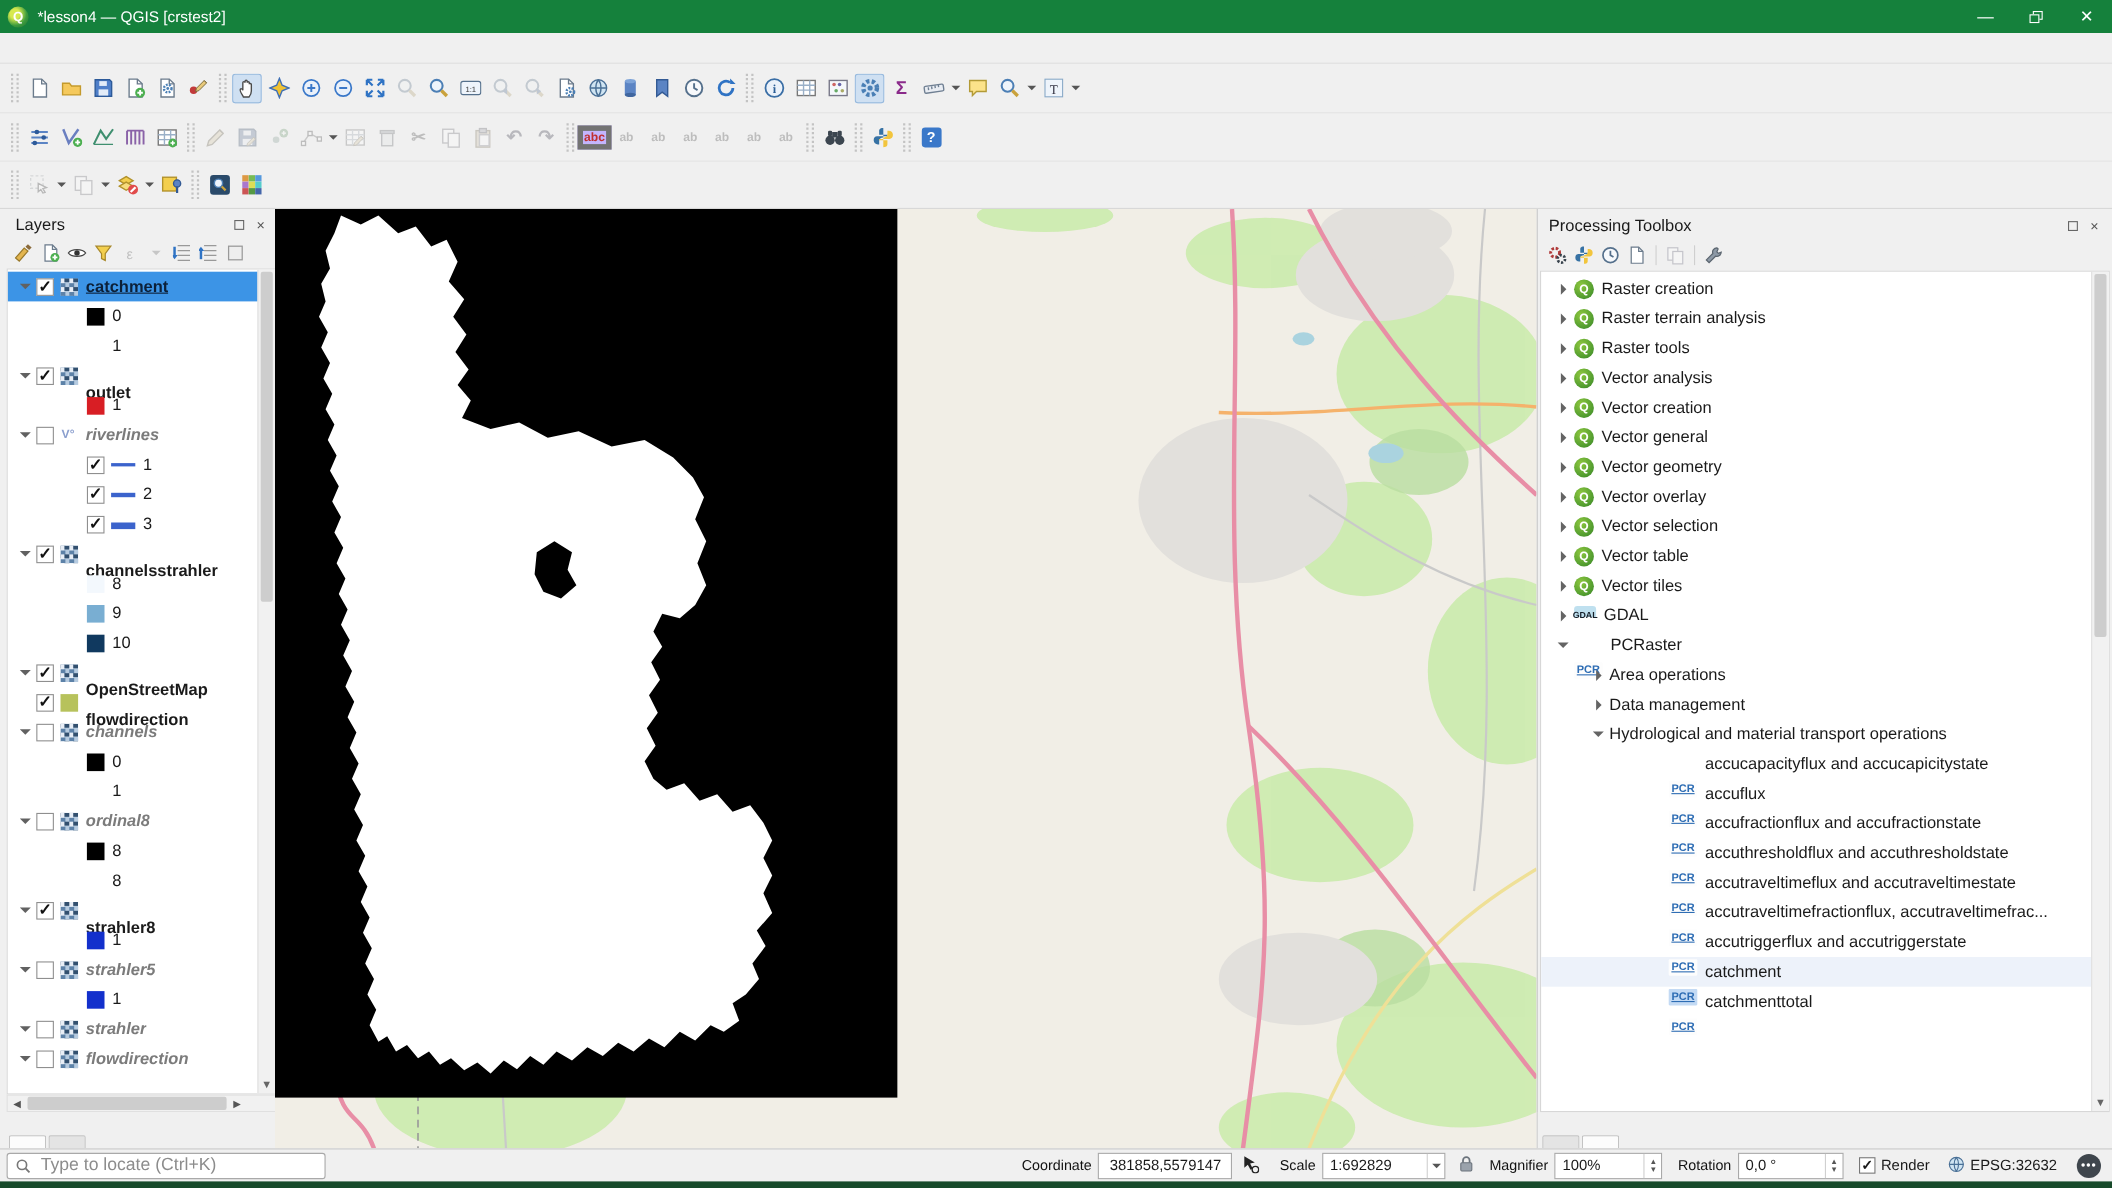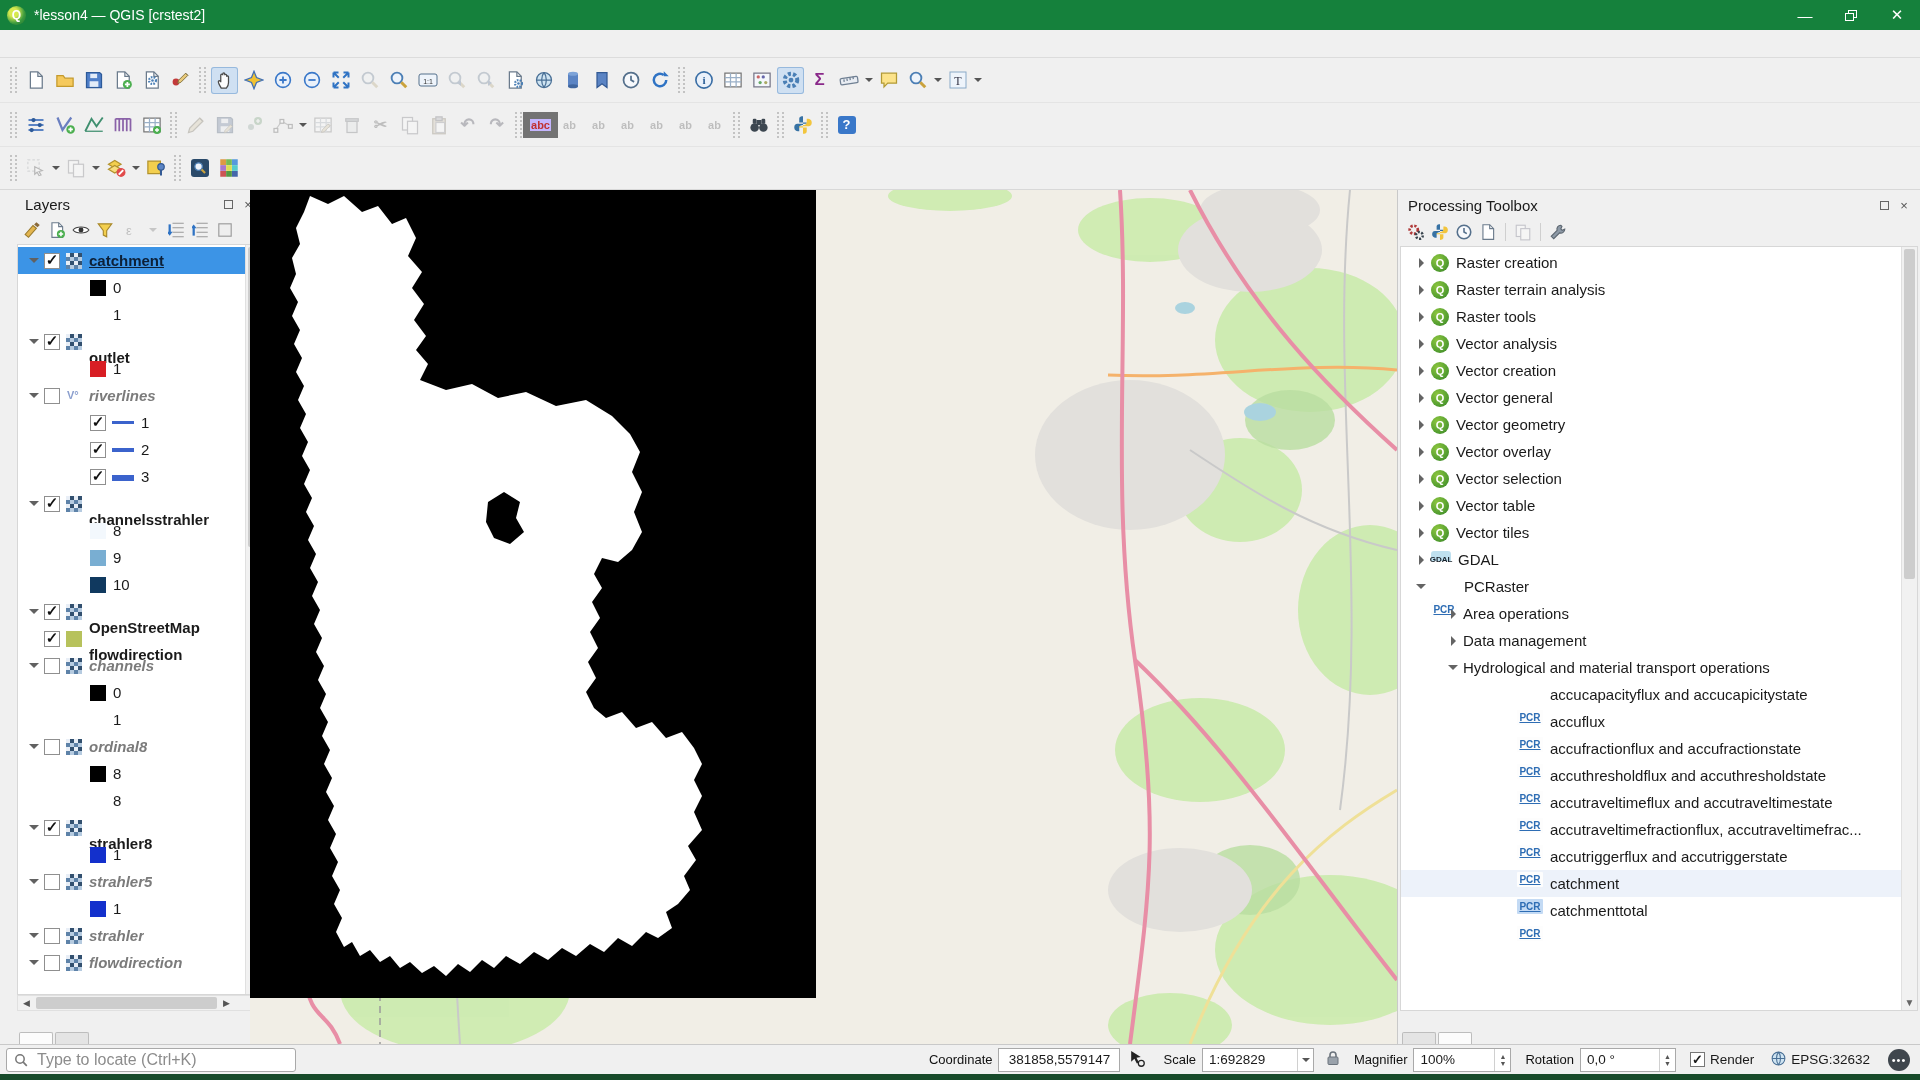--- a/index.html
+++ b/index.html
@@ -29,21 +29,21 @@
   .ti{width:27px;height:27px;margin:0 1px;border-radius:3px;display:flex;align-items:center;justify-content:center;flex:none;}
   .ti.active{background:#cfe0f2;box-shadow:inset 0 0 0 1px #97b9dd;}
   .ti.dis{opacity:.32;filter:grayscale(60%);}
   .ti svg{display:block;}
   .handle{width:7px;height:26px;margin:0 4px;border-left:2px dotted #c3c3c3;border-right:2px dotted #c3c3c3;flex:none;}
   .caret{width:11px;height:27px;display:flex;align-items:center;justify-content:center;flex:none;}
   .caret::after{content:"";border:4px solid transparent;border-top-color:#555;margin-top:4px;}
   .glyph{font-weight:bold;}
   
   .panel{position:absolute;top:190px;bottom:36px;background:#f0f0f0;display:flex;flex-direction:column;}
-  .lpanel{left:15px;width:250px;border-right:1px solid #c9c9c9;}
+  .lpanel{left:4px;width:250px;border-right:1px solid #c9c9c9;}
   .rpanel{left:1397px;width:523px;border-left:1px solid #c9c9c9;}
   .phead{height:26px;display:flex;align-items:center;padding:2px 8px 0 10px;font-size:15px;flex:none;}
   .phead .sp{flex:1;}
   .phbtn{width:16px;height:16px;margin-left:4px;display:flex;align-items:center;justify-content:center;color:#555;font-size:13px;}
   .phbtn .fl{width:9px;height:9px;border:1px solid #666;}
   .ptools{height:28px;display:flex;align-items:center;padding-left:6px;flex:none;}
   .pti{width:24px;height:24px;display:flex;align-items:center;justify-content:center;border-radius:3px;flex:none;}
   .pti.dis{opacity:.35;}
   .mini-caret::after{content:"";border:4px solid transparent;border-top-color:#777;margin-top:4px;}
   
@@ -605,21 +605,21 @@
         </svg>
       </div>
     <div class="ti dis">
         <span class="glyph" style="font-size:17px;color:#446">↶</span>
       </div>
     <div class="ti dis">
         <span class="glyph" style="font-size:17px;color:#446">↷</span>
       </div>
     <div class="handle"></div>
     <div class="ti">
-        <span class="glyph" style="font-size:11px;color:#c03030;border:7px solid #737373;padding:0 1px;background:#c4b5fd">abc</span>
+        <span class="glyph" style="font-size:11px;color:#c03030;border:5px solid #737373;padding:0 1px;background:#c4b5fd">abc</span>
       </div>
     <div class="ti dis">
         <span class="glyph" style="font-size:11px;color:#555">ab</span>
       </div>
     <div class="ti dis">
         <span class="glyph" style="font-size:11px;color:#555">ab</span>
       </div>
     <div class="ti dis">
         <span class="glyph" style="font-size:11px;color:#555">ab</span>
       </div>

